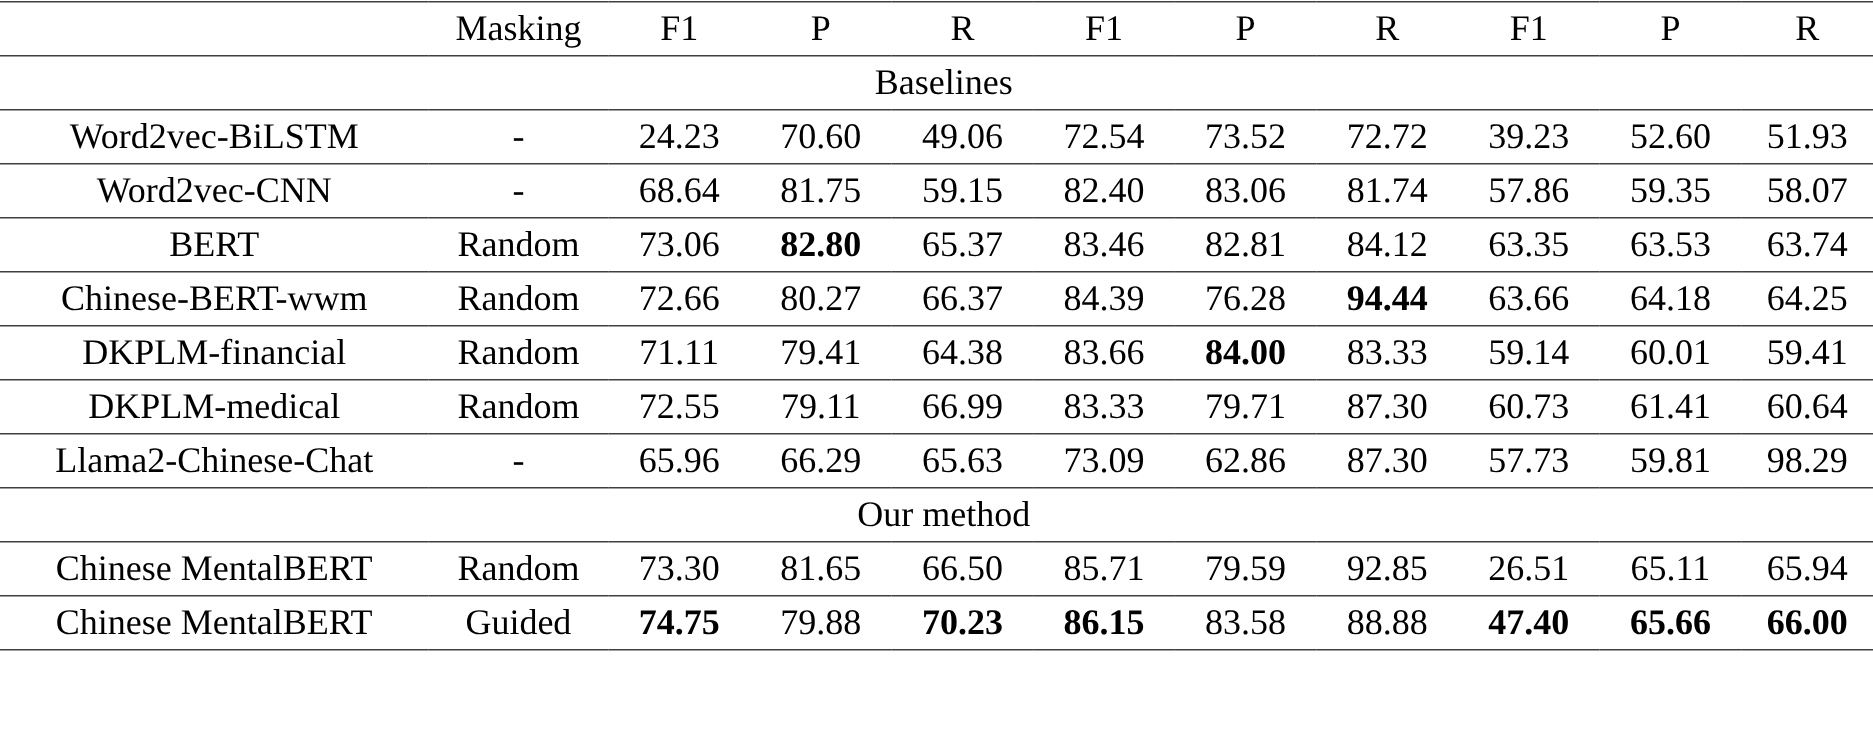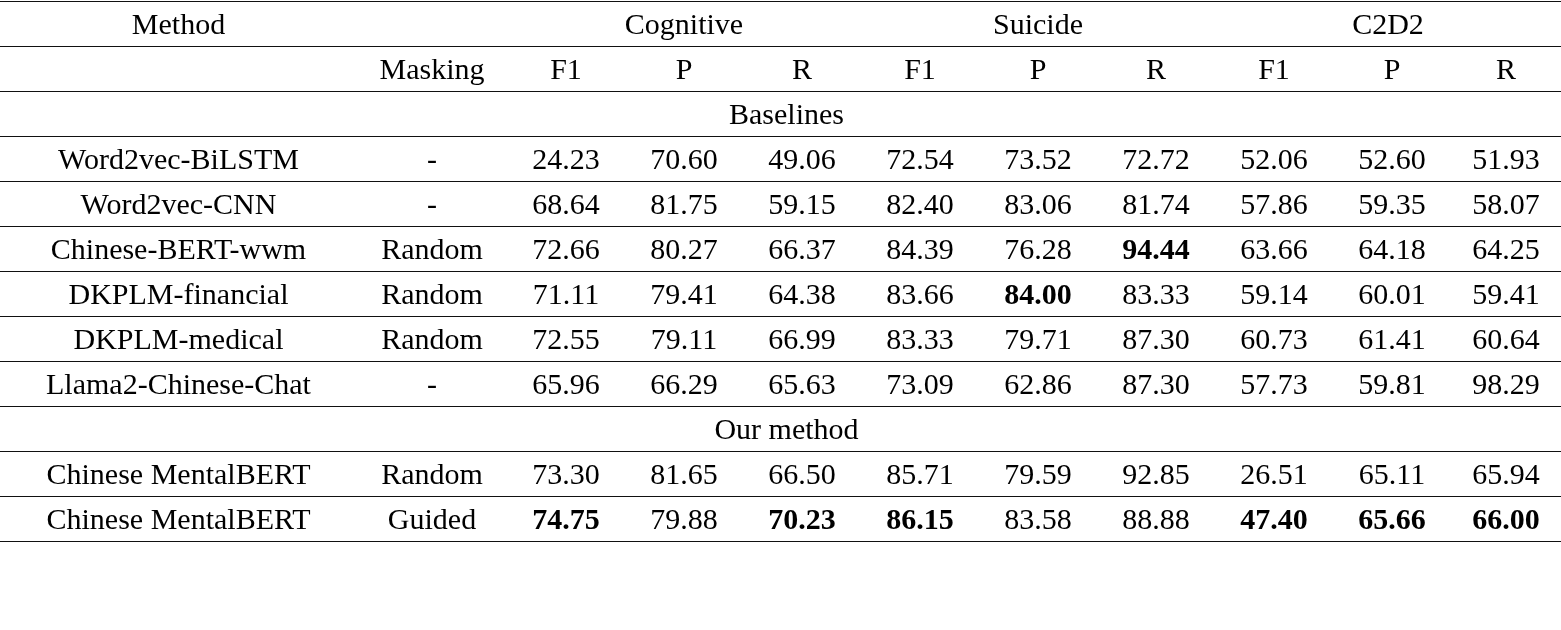--- a/index.html
+++ b/index.html
@@ -38,27 +38,20 @@
     <col style="width:118px">
     <col style="width:118px">
     <col style="width:118px">
     <col style="width:118px">
     <col style="width:118px">
     <col style="width:118px">
     <col style="width:110px">
   </colgroup>
   <tbody id="tbody">
     <tr>
-      <td>Method</td>
-      <td></td>
-      <td colspan="3">Cognitive</td>
-      <td colspan="3">Suicide</td>
-      <td colspan="3">C2D2</td>
-    </tr>
-    <tr>
       <td></td>
       <td>Masking</td>
       <td>F1</td>
       <td>P</td>
       <td>R</td>
       <td>F1</td>
       <td>P</td>
       <td>R</td>
       <td>F1</td>
       <td>P</td>
@@ -69,36 +62,49 @@
       </tr>
       <tr>
         <td>Word2vec-BiLSTM</td>
         <td>-</td>
         <td>24.23</td>
         <td>70.60</td>
         <td>49.06</td>
         <td>72.54</td>
         <td>73.52</td>
         <td>72.72</td>
-        <td>52.06</td>
+        <td>39.23</td>
         <td>52.60</td>
         <td>51.93</td>
       </tr>
       <tr>
         <td>Word2vec-CNN</td>
         <td>-</td>
         <td>68.64</td>
         <td>81.75</td>
         <td>59.15</td>
         <td>82.40</td>
         <td>83.06</td>
         <td>81.74</td>
         <td>57.86</td>
         <td>59.35</td>
         <td>58.07</td>
+      </tr>
+      <tr>
+        <td>BERT</td>
+        <td>Random</td>
+        <td>73.06</td>
+        <td class="b">82.80</td>
+        <td>65.37</td>
+        <td>83.46</td>
+        <td>82.81</td>
+        <td>84.12</td>
+        <td>63.35</td>
+        <td>63.53</td>
+        <td>63.74</td>
       </tr>
       <tr>
         <td>Chinese-BERT-wwm</td>
         <td>Random</td>
         <td>72.66</td>
         <td>80.27</td>
         <td>66.37</td>
         <td>84.39</td>
         <td>76.28</td>
         <td class="b">94.44</td>

